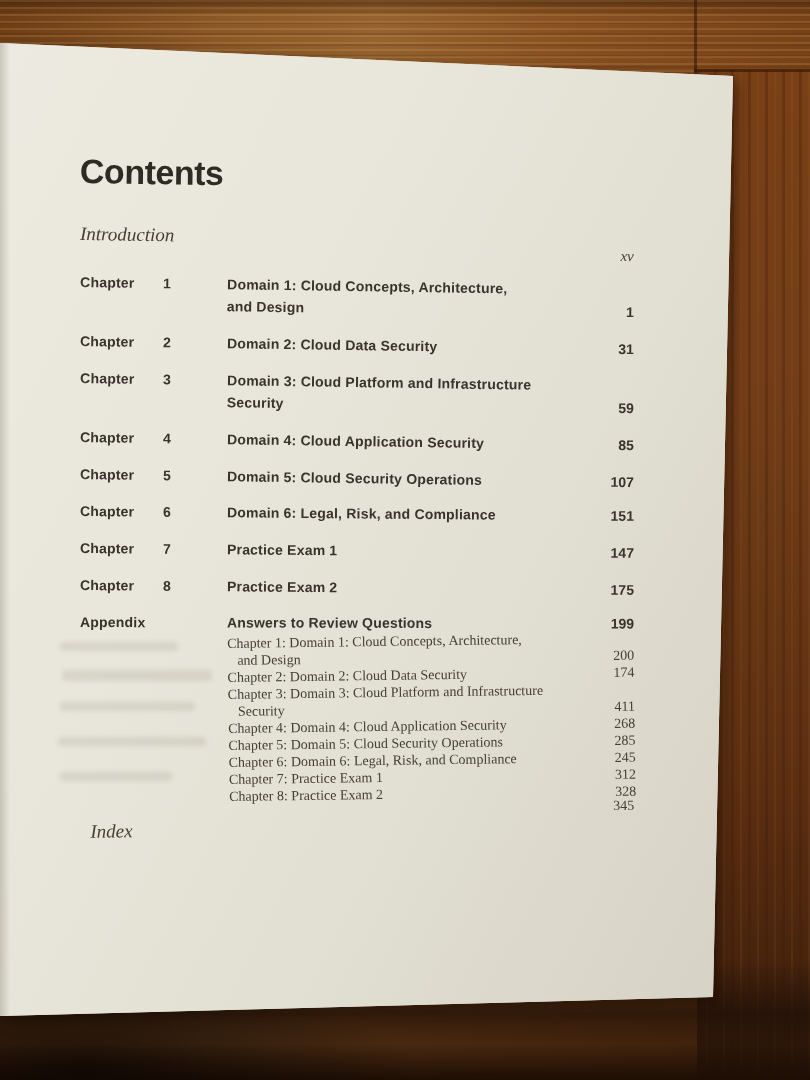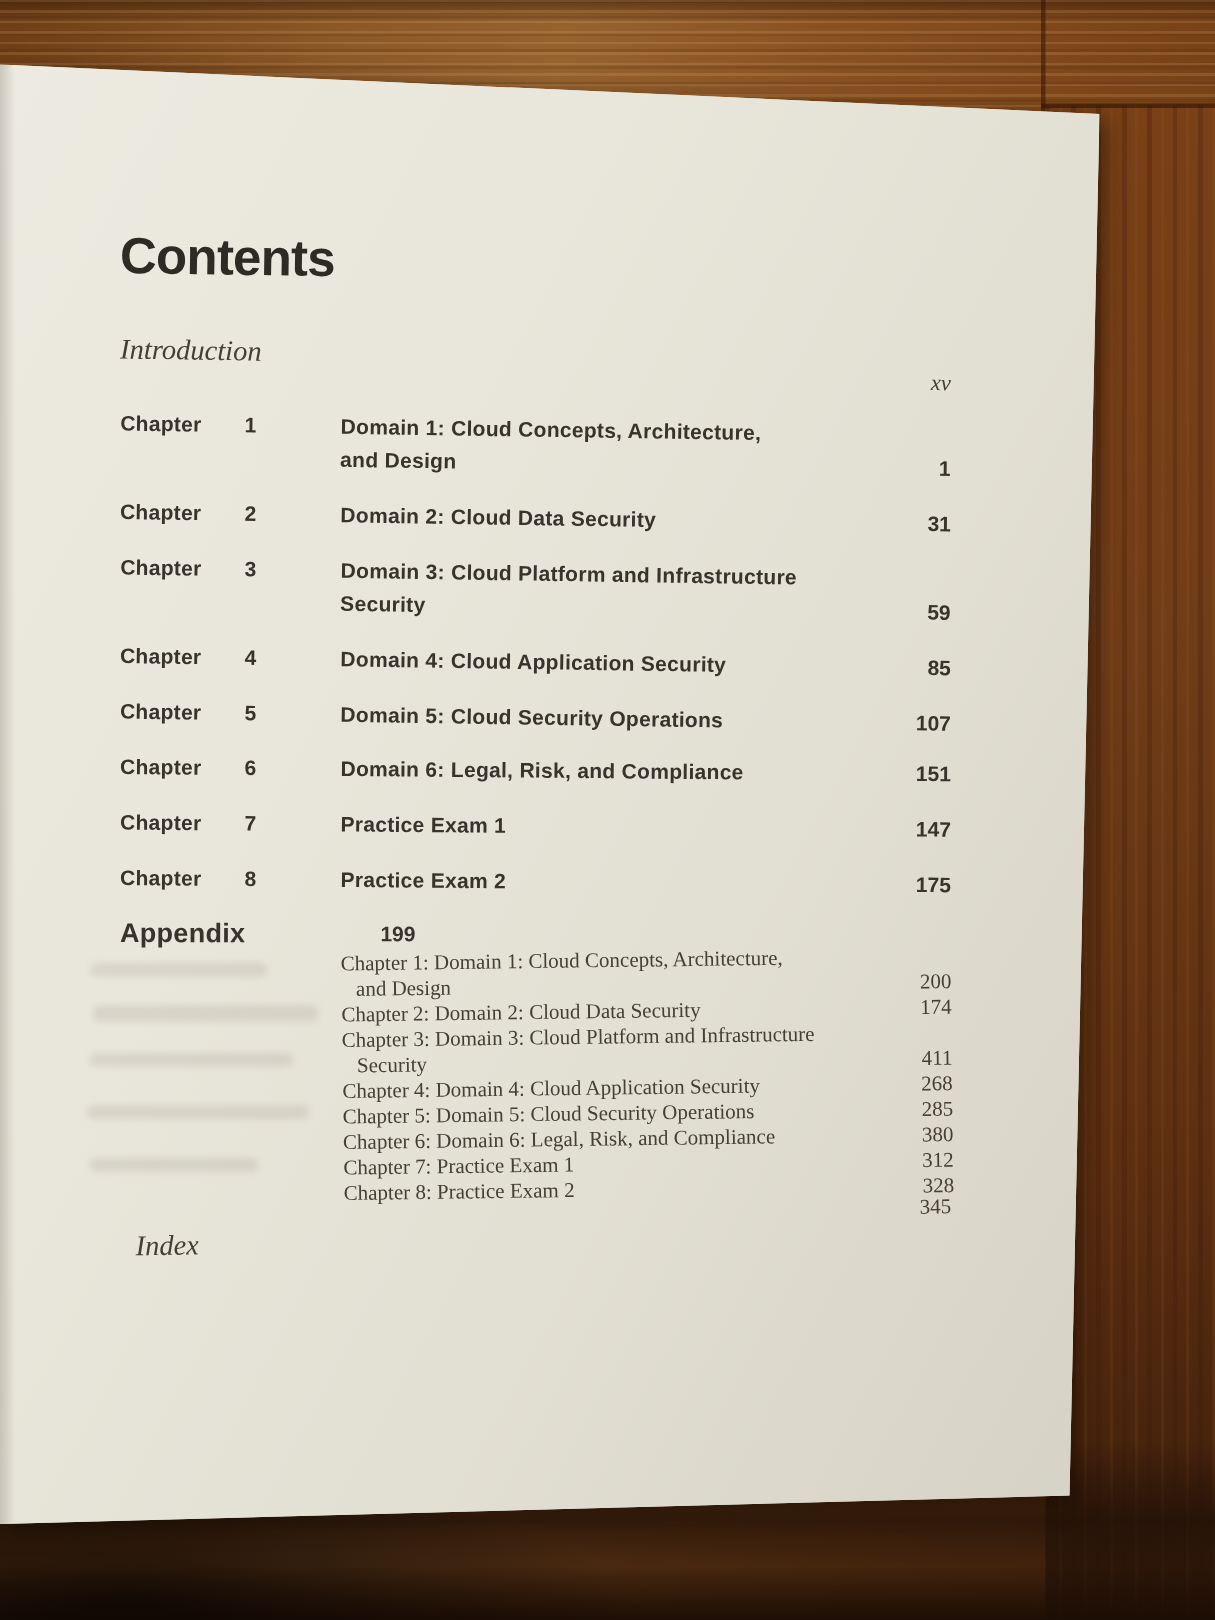--- a/index.html
+++ b/index.html
@@ -45,21 +45,21 @@
   .row{display:flex;line-height:22px;margin-bottom:15px;}
   .intro-row{line-height:20px;margin-bottom:13px;}
   .serif-it{font-family:"Liberation Serif","DejaVu Serif",serif;font-style:italic;
             color:#464033;font-weight:normal;}
   .intro-label{font-size:19px;}
   .intro-page{margin-left:auto;font-size:15px;margin-top:14px;text-align:center;}
   .ch-word{width:83px;font-weight:bold;font-size:14px;letter-spacing:.2px;}
   .ch-num{width:64px;font-weight:bold;font-size:14px;}
   .ch-title{flex:1;font-weight:bold;font-size:14px;letter-spacing:.2px;white-space:pre-line;}
   .ch-page{width:50px;text-align:right;font-weight:bold;font-size:14px;align-self:flex-end;}
-  .app-label{width:147px;font-weight:bold;font-size:18px;letter-spacing:.2px;}
+  .app-label{width:147px;font-weight:bold;font-size:14px;letter-spacing:.2px;}
 
   
   .tilt-a{transform:rotate(.85deg);transform-origin:0 50%;}
   .tilt-b{transform:rotate(.5deg);transform-origin:0 50%;}
   .tilt-c{transform:rotate(.15deg);transform-origin:0 50%;}
 
   .sub-block{margin:2px 0 0 147px;width:407px;transform:rotate(-.75deg);
              transform-origin:0 0;font-family:"Liberation Serif","DejaVu Serif",serif;
              color:#453f34;}
   .sub-row{display:flex;line-height:17px;font-size:14px;}
@@ -155,20 +155,21 @@
 
         <div class="row tilt-b">
           <span class="ch-word">Chapter</span>
           <span class="ch-num">8</span>
           <span class="ch-title">Practice Exam 2</span>
           <span class="ch-page">175</span>
         </div>
 
         <div class="row tilt-c" style="margin-bottom:0">
           <span class="app-label">Appendix</span>
+          <span class="ch-title">Answers to Review Questions</span>
           <span class="ch-page" style="align-self:flex-start">199</span>
         </div>
 
         <div class="sub-block">
           <div class="sub-row">
             <span class="sub-title">Chapter 1: Domain 1: Cloud Concepts, Architecture,
 and Design</span>
             <span class="sub-page">200</span>
           </div>
           <div class="sub-row">
@@ -183,21 +184,21 @@
           <div class="sub-row">
             <span class="sub-title">Chapter 4: Domain 4: Cloud Application Security</span>
             <span class="sub-page">268</span>
           </div>
           <div class="sub-row">
             <span class="sub-title">Chapter 5: Domain 5: Cloud Security Operations</span>
             <span class="sub-page">285</span>
           </div>
           <div class="sub-row">
             <span class="sub-title">Chapter 6: Domain 6: Legal, Risk, and Compliance</span>
-            <span class="sub-page">380</span>
+            <span class="sub-page">245</span>
           </div>
           <div class="sub-row">
             <span class="sub-title">Chapter 7: Practice Exam 1</span>
             <span class="sub-page">312</span>
           </div>
           <div class="sub-row">
             <span class="sub-title">Chapter 8: Practice Exam 2</span>
             <span class="sub-page">328</span>
           </div>
         </div>

